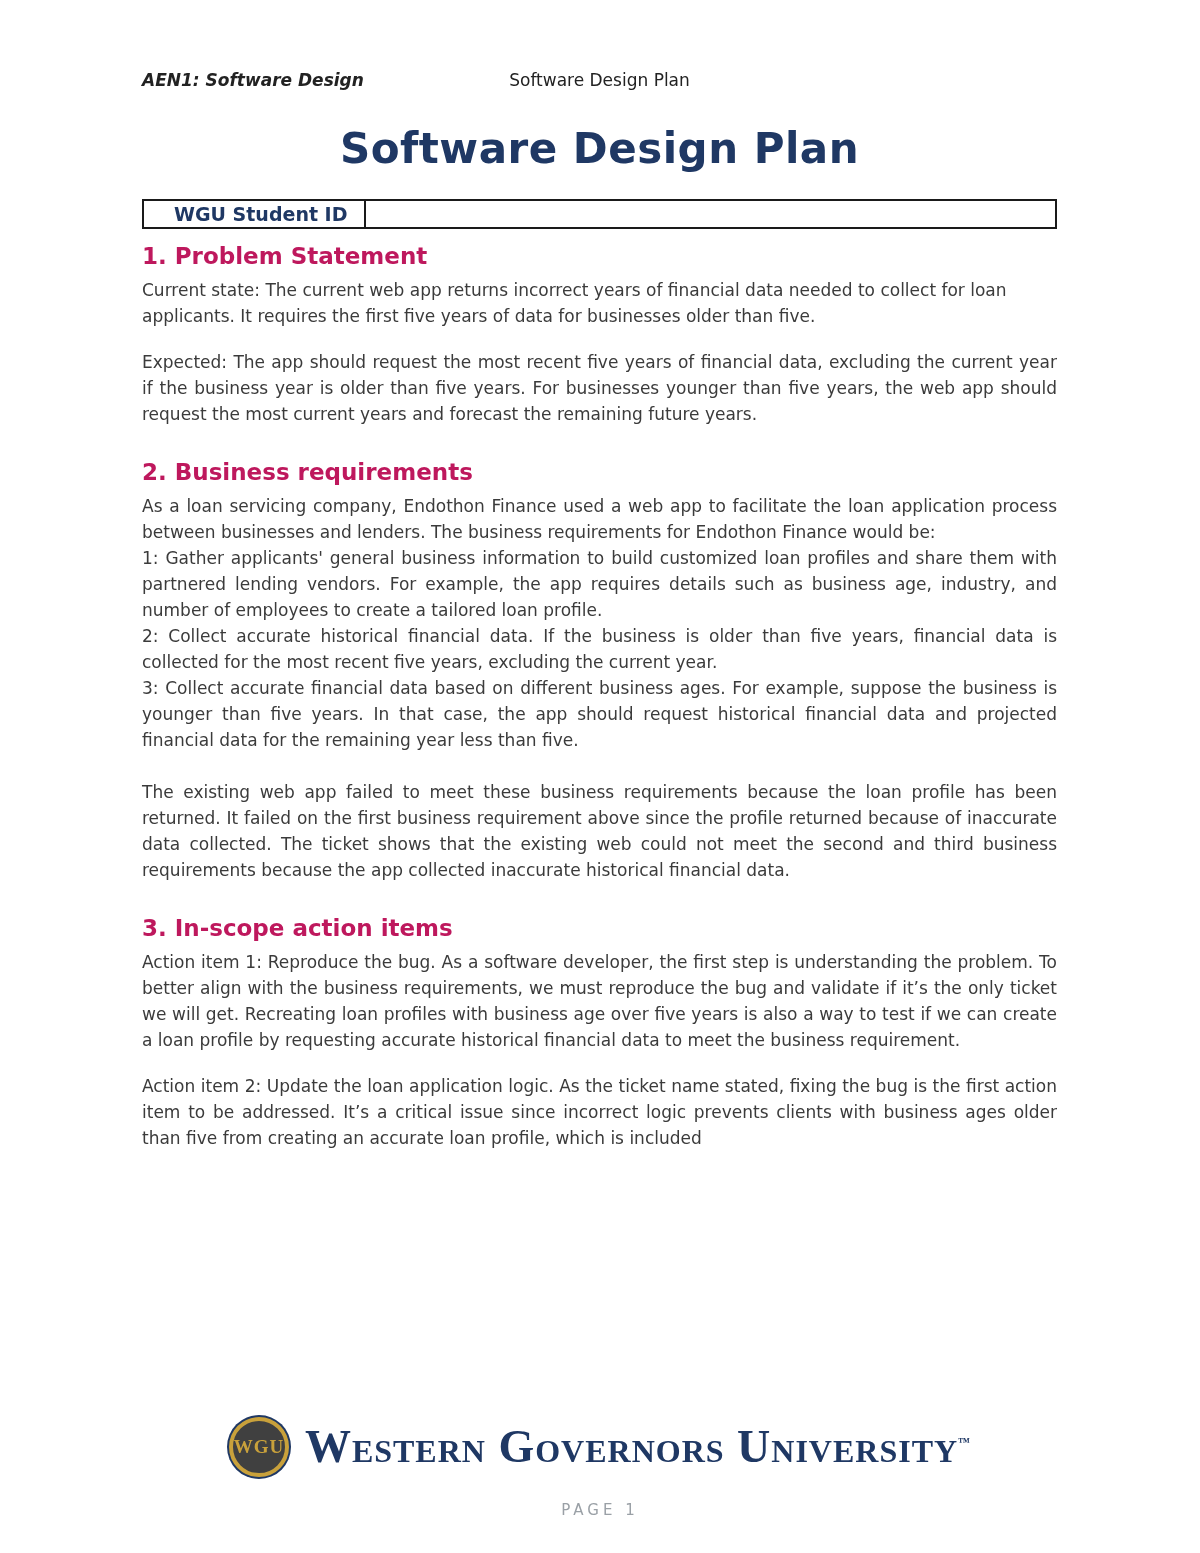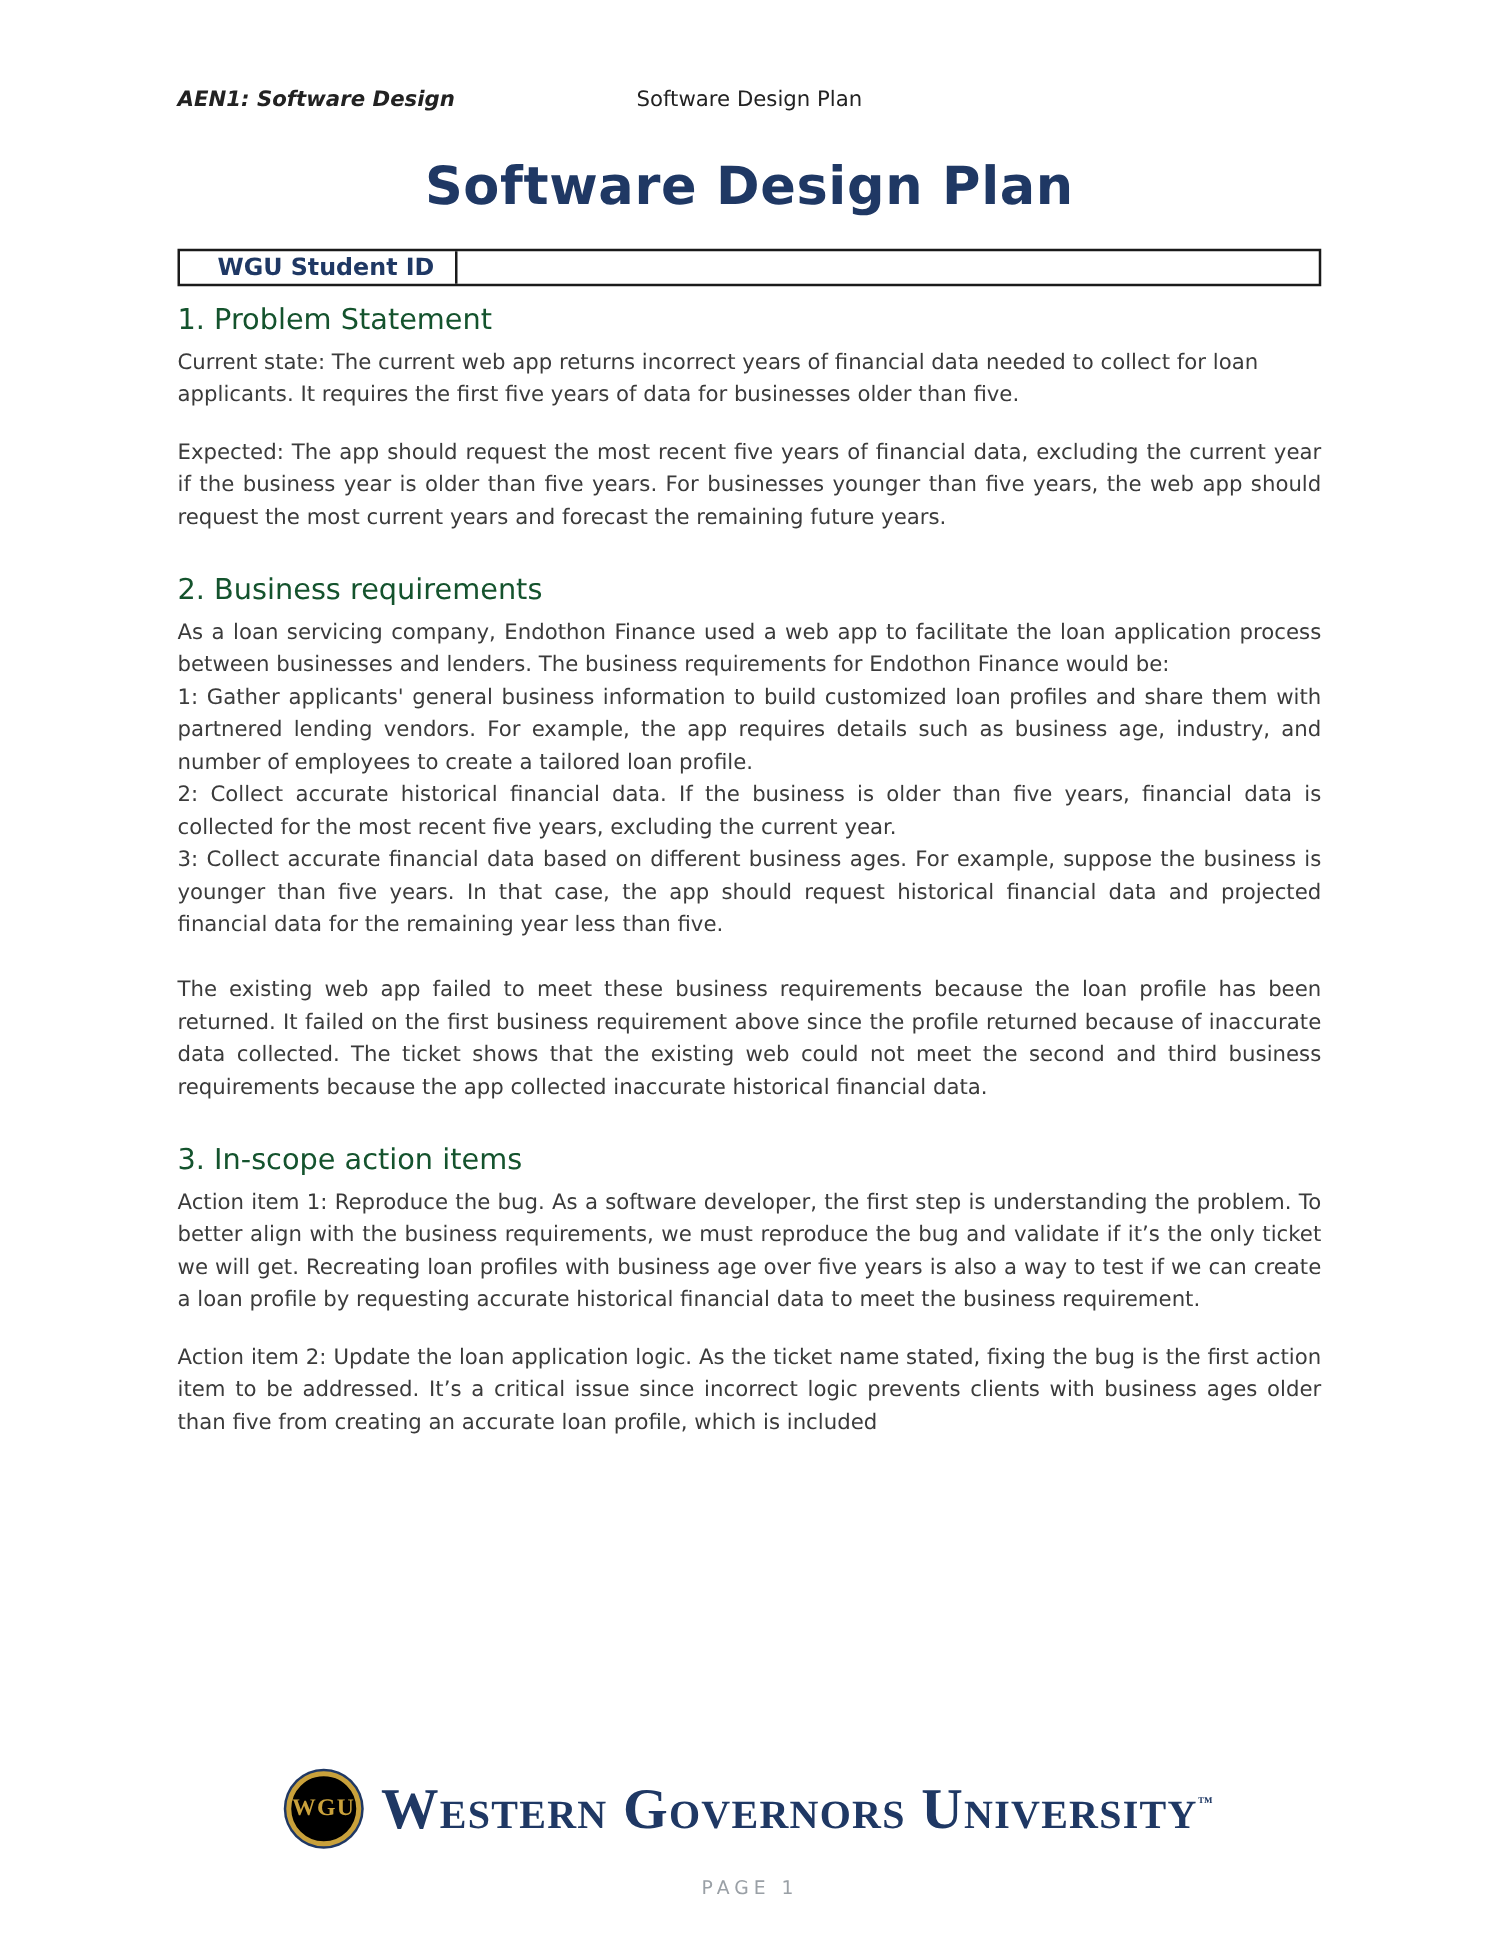--- a/index.html
+++ b/index.html
@@ -56,22 +56,22 @@
     .id-value { flex: 1; }
     .h1 {
       font-size: 30px;
       font-weight: 400;
       color: #2e74b5;
       margin-top: 46px;
       margin-bottom: 12px;
     }
     .h2 {
       font-size: 23px;
-      font-weight: 400;
-      color: #14532d;
+      font-weight: 700;
+      color: #be185d;
       margin-top: 32px;
       margin-bottom: 8px;
     }
     p.body {
       font-size: 17px;
       line-height: 26px;
       margin-bottom: 20px;
       color: #3b3b3b;
     }
     p.tight { margin-bottom: 0; }
@@ -86,21 +86,21 @@
     .logo-row {
       display: flex;
       align-items: center;
       justify-content: center;
       gap: 16px;
     }
     .logo-circle {
       width: 60px;
       height: 60px;
       border-radius: 50%;
-      background: #000000;
+      background: #404040;
       border: 4px solid #c9a13b;
       box-shadow: 0 0 0 2px #1f3864;
       display: flex;
       align-items: center;
       justify-content: center;
       flex: 0 0 auto;
     }
     .logo-circle span {
       color: #c9a13b;
       font-family: "Liberation Serif", "DejaVu Serif", serif;

